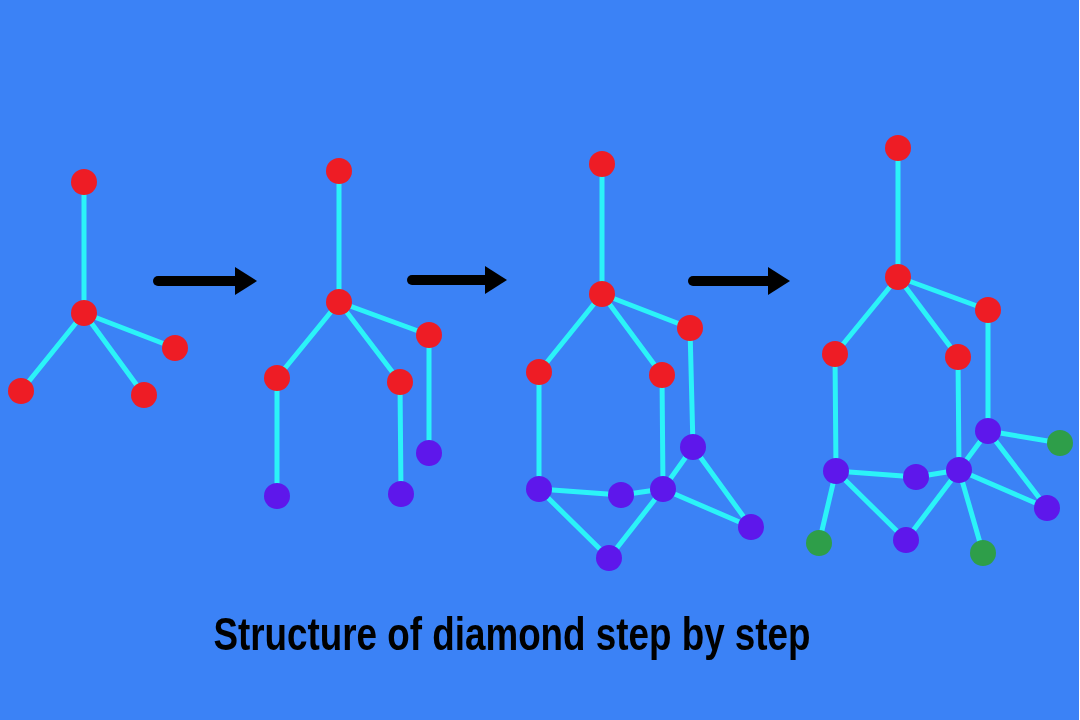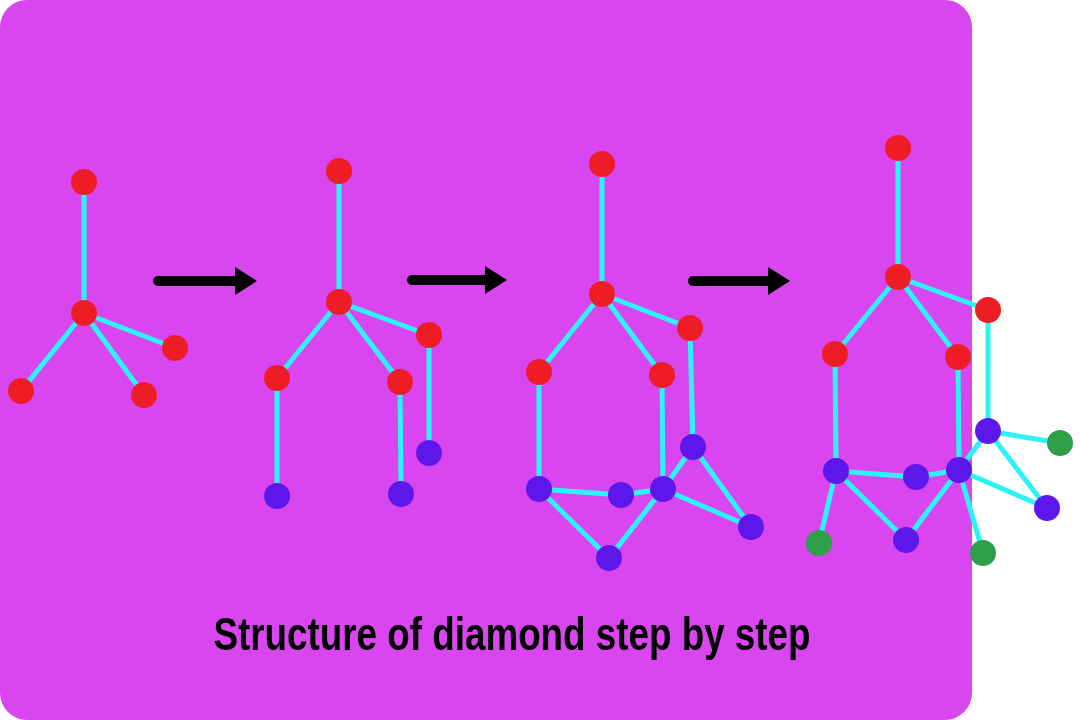--- a/index.html
+++ b/index.html
@@ -6,24 +6,23 @@
     margin: 0;
     padding: 0;
     width: 1080px;
     height: 720px;
     background: #ffffff;
     overflow: hidden;
     font-family: "Liberation Sans", sans-serif;
   }
   .canvas-wrap {
     position: relative;
-    width: 972px;
+    width: 1079px;
     height: 720px;
-    background: #d946ef;
-    border-radius: 27px;
+    background: #3b82f6;
   }
   svg.diagram {
     position: absolute;
     left: 0;
     top: 0;
   }
   .title {
     position: absolute;
     left: 512px;
     top: 607px;

